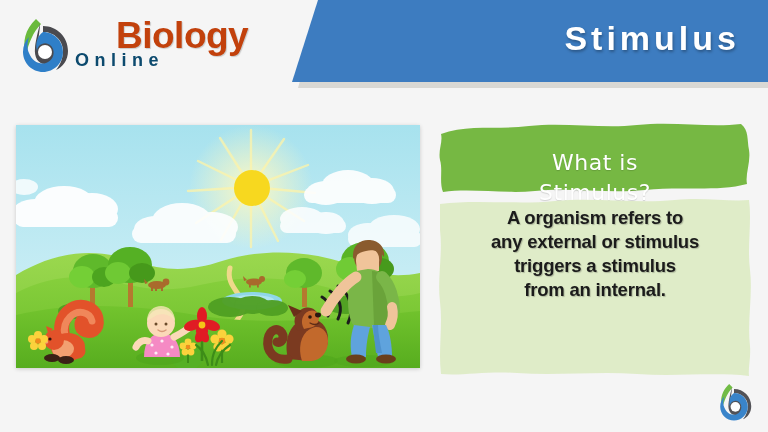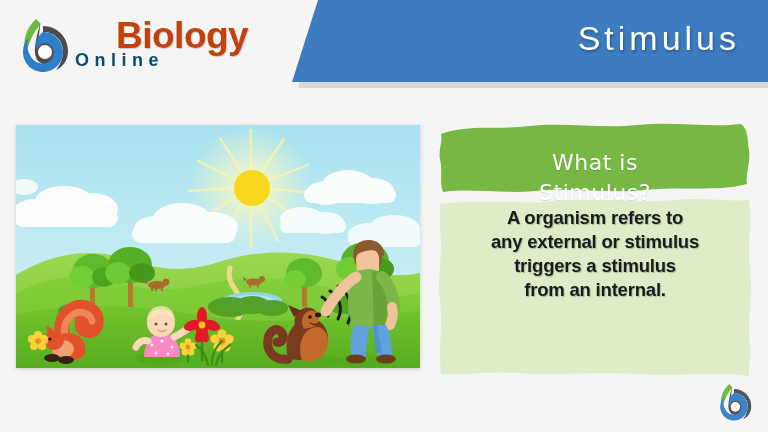--- a/index.html
+++ b/index.html
@@ -25,21 +25,21 @@
     margin-left:44px;
   }
   .brand-sub{
     position:absolute;left:3px;top:36px;
     font-size:18px;font-weight:bold;color:#0c4a6e;
     letter-spacing:5.5px;line-height:16px;
   }
   .banner{position:absolute;left:292px;top:0;width:476px;height:90px;}
   .banner-title{
     position:absolute;right:28px;top:14px;
-    font-size:34px;font-weight:normal;color:#ffffff;
+    font-size:34px;font-weight:bold;color:#ffffff;
     letter-spacing:4px;line-height:48px;
     text-shadow:1px 2px 3px rgba(0,0,0,.30);
   }
 
   
   .illus-wrap{
     position:absolute;left:16px;top:125px;width:404px;height:243px;
     box-shadow:0 1px 4px rgba(0,0,0,.18);
     background:#bfe9f2;overflow:hidden;
   }

